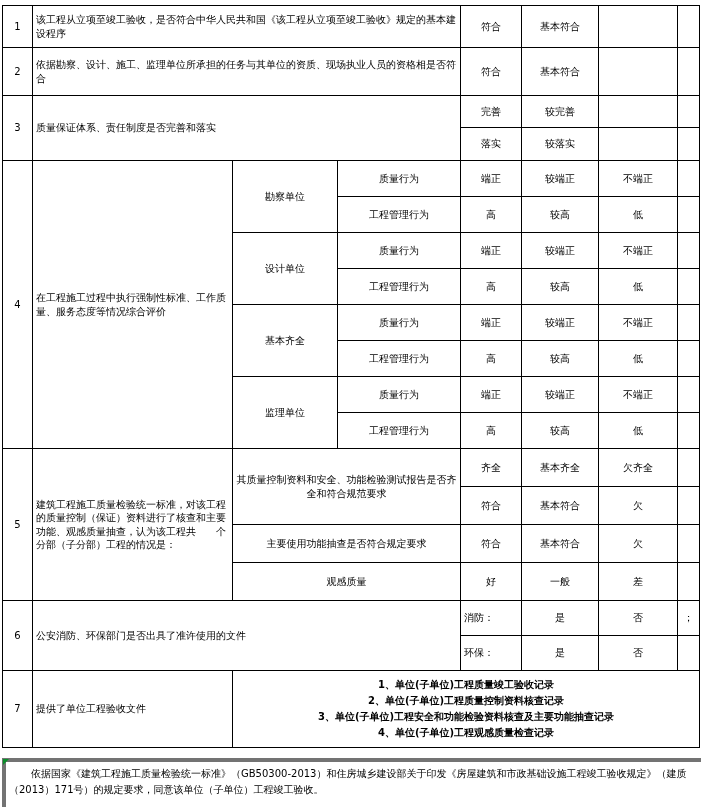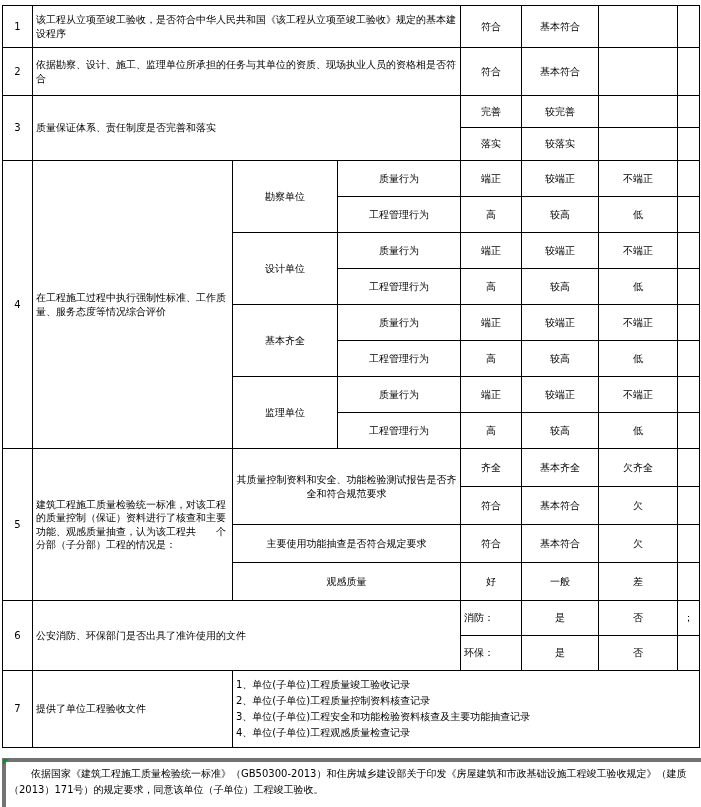--- a/index.html
+++ b/index.html
@@ -52,21 +52,21 @@
     text-align:left;
   }
   .footer p{margin:0;text-indent:22px;}
   .greenmark{
     position:absolute;left:3px;top:759px;
     width:0;height:0;
     border-left:6px solid #0a8f2a;
     border-bottom:6px solid transparent;
   }
   .listline{display:block;white-space:nowrap;}
-  .row7list{font-size:10px;line-height:1.62;padding:4px 0 4px 4px;text-align:left;}
+  .row7list{font-size:10px;line-height:1.62;padding:4px 0 4px 4px;text-align:center;font-weight:bold;}
   .blank{}
 </style>
 </head>
 <body>
 
 <div class="sheet">
 
   <table class="grid">
     <colgroup>
       <col style="width:30px">

